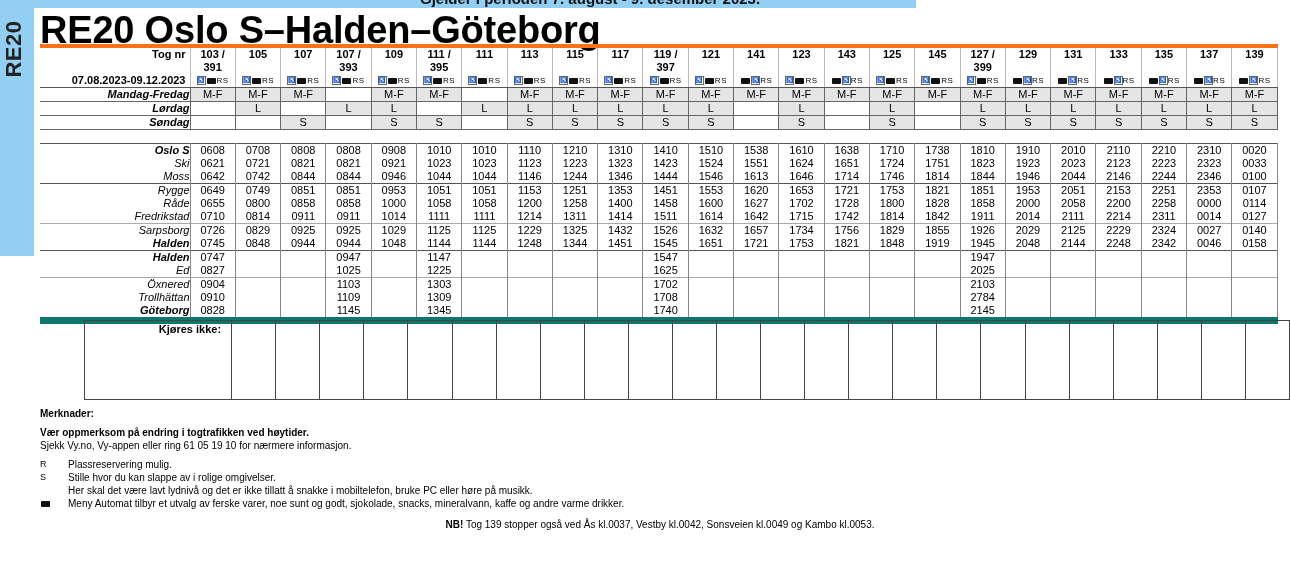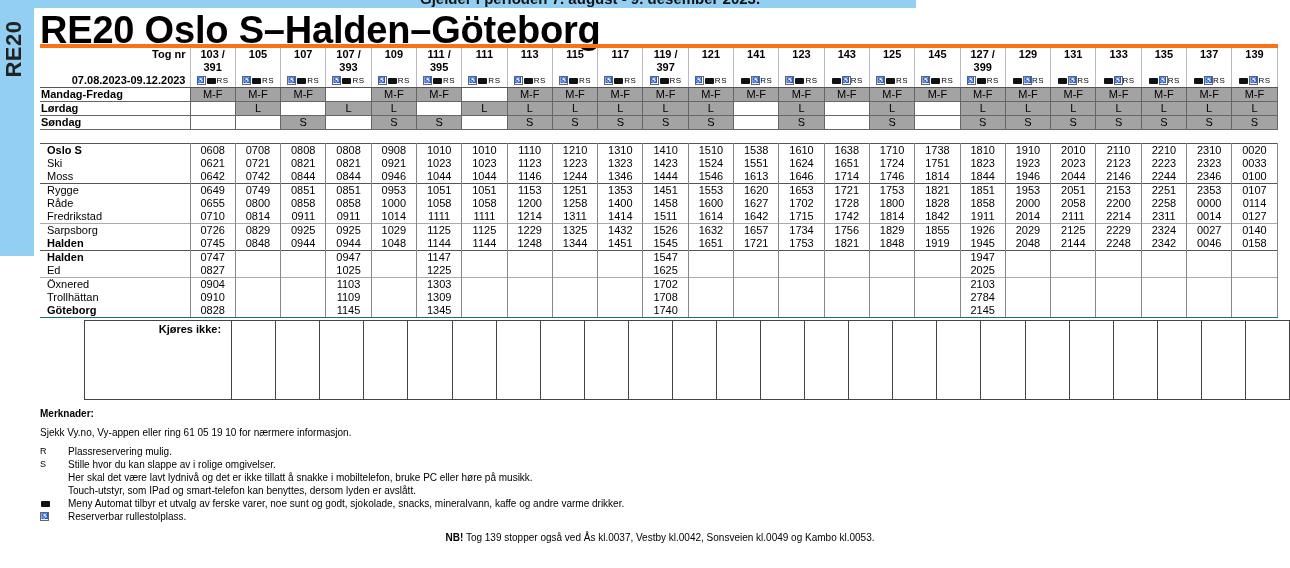--- a/index.html
+++ b/index.html
@@ -14,29 +14,29 @@
   table.tt { position:absolute; left:40px; top:44px; border-collapse:collapse; table-layout:fixed; font-size:11px; }
   table.tt td { padding:0; height:13px; line-height:13px; text-align:center; white-space:nowrap; overflow:hidden; }
   table.tt col.first { width:150px; }
   table.tt col.train { width:45.3px; }
   .hdr td.c { border-left:1px solid #bbb; border-right:1px solid #bbb; font-weight:bold; vertical-align:top; }
   .hdr td.l { text-align:right; font-weight:bold; padding-right:4px; }
   .hdr1 td { border-top:4px solid #f97316; }
   .icons td.c { font-size:8px; font-weight:normal; letter-spacing:0.5px; border-bottom:1px solid #555; }
   .icons td.l { border-bottom:1px solid #555; }
   .dayrow td { border:1px solid #666; height:13px; }
-  .dayrow td.l { text-align:left; font-weight:bold; padding-left:1px; border-left:none; }
-  .dayrow td.g { background:#a3a3a3; }
+  .dayrow td.l { text-align:right; font-weight:bold; padding-left:1px; border-left:none;font-style:italic; }
+  .dayrow td.g { background:#e5e5e5; }
   .gap td { height:4px; border:none; }
   .st td { border-left:1px solid #888; border-right:1px solid #888; }
-  .st td.l { text-align:left; padding-left:7px; border-left:none; }
+  .st td.l { text-align:right; padding-left:7px; border-left:none;font-style:italic; }
   .st td.b { font-weight:bold; }
   .grp-top td { border-top:1px solid #555; }
   .grp-top-light td { border-top:1px solid #aaa; }
-  .grp-bot td { border-bottom:1px solid #0f766e; }
+  .grp-bot td { border-bottom:7px solid #0f766e; }
 
   table.ki { position:absolute; left:40px; top:320px; border-collapse:collapse; table-layout:fixed; font-size:11px;margin-left:44px; }
   table.ki col.first { width:150px; }
   table.ki col.train { width:45.3px; }
   table.ki td { border:1px solid #444; height:76px; vertical-align:top; padding:0; }
   table.ki td.l { text-align:right; font-weight:bold; padding:2px 10px 0 0; border-left:1px solid #444; }
 
   .notes { position:absolute; left:40px; top:407px; font-size:10px; line-height:13px; width:1240px; }
   .notes .h { font-weight:bold; margin-bottom:6px; }
   .notes .b { font-weight:bold; }
@@ -663,41 +663,34 @@
         <td></td>
         <td></td>
         <td></td>
         <td></td>
       </tr>
     </tbody>
 </table>
 
 <div class="notes">
   <div class="h">Merknader:</div>
+  <div class="b">Vær oppmerksom på endring i togtrafikken ved høytider.</div>
   <div>Sjekk Vy.no, Vy-appen eller ring 61 05 19 10 for nærmere informasjon.</div>
   <div class="legend" id="legend">
       <div class="row">
         <span class="sym">R</span>
         <span>Plassreservering mulig.</span>
       </div>
       <div class="row">
         <span class="sym">S</span>
         <span>Stille hvor du kan slappe av i rolige omgivelser.</span>
       </div>
       <div class="row">
         <span class="sym"></span>
         <span>Her skal det være lavt lydnivå og det er ikke tillatt å snakke i mobiltelefon, bruke PC eller høre på musikk.</span>
       </div>
       <div class="row">
-        <span class="sym"></span>
-        <span>Touch-utstyr, som IPad og smart-telefon kan benyttes, dersom lyden er avslått.</span>
-      </div>
-      <div class="row">
         <span class="sym"><span class="ico-cup"></span></span>
         <span>Meny Automat tilbyr et utvalg av ferske varer, noe sunt og godt, sjokolade, snacks, mineralvann, kaffe og andre varme drikker.</span>
-      </div>
-      <div class="row">
-        <span class="sym"><span class="ico-wc">♿</span></span>
-        <span>Reserverbar rullestolplass.</span>
       </div>
     </div>
   <div class="nb"><b>NB!</b> <span>Tog 139 stopper også ved Ås kl.0037, Vestby kl.0042, Sonsveien kl.0049 og Kambo kl.0053.</span></div>
 </div>
 
 </body></html>

